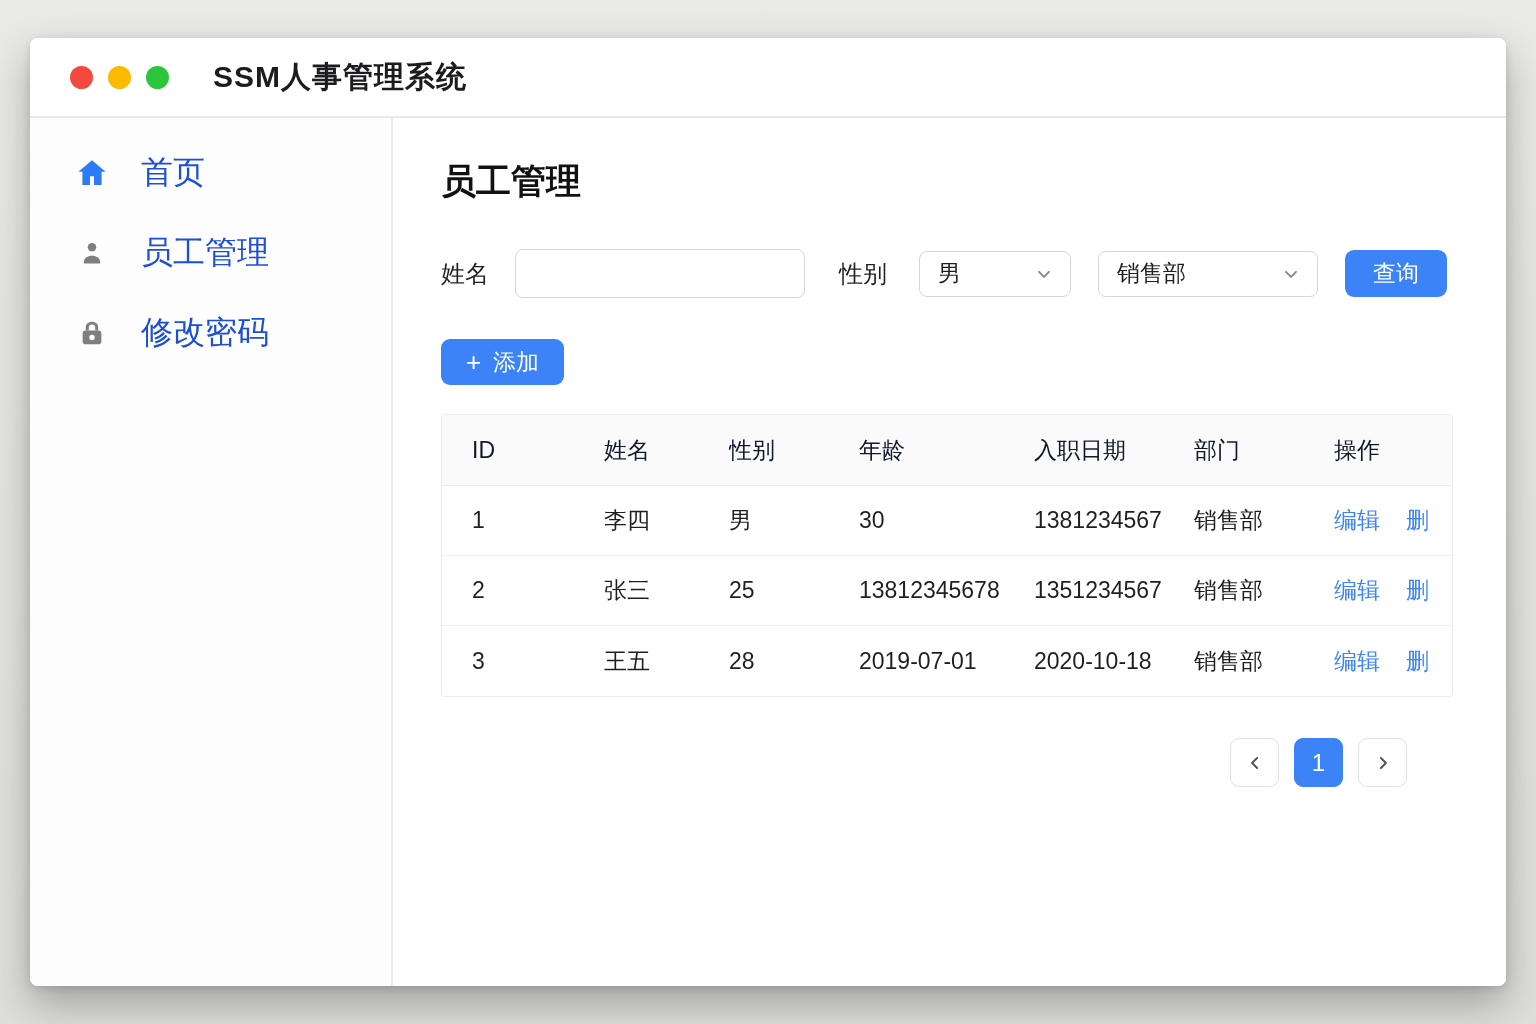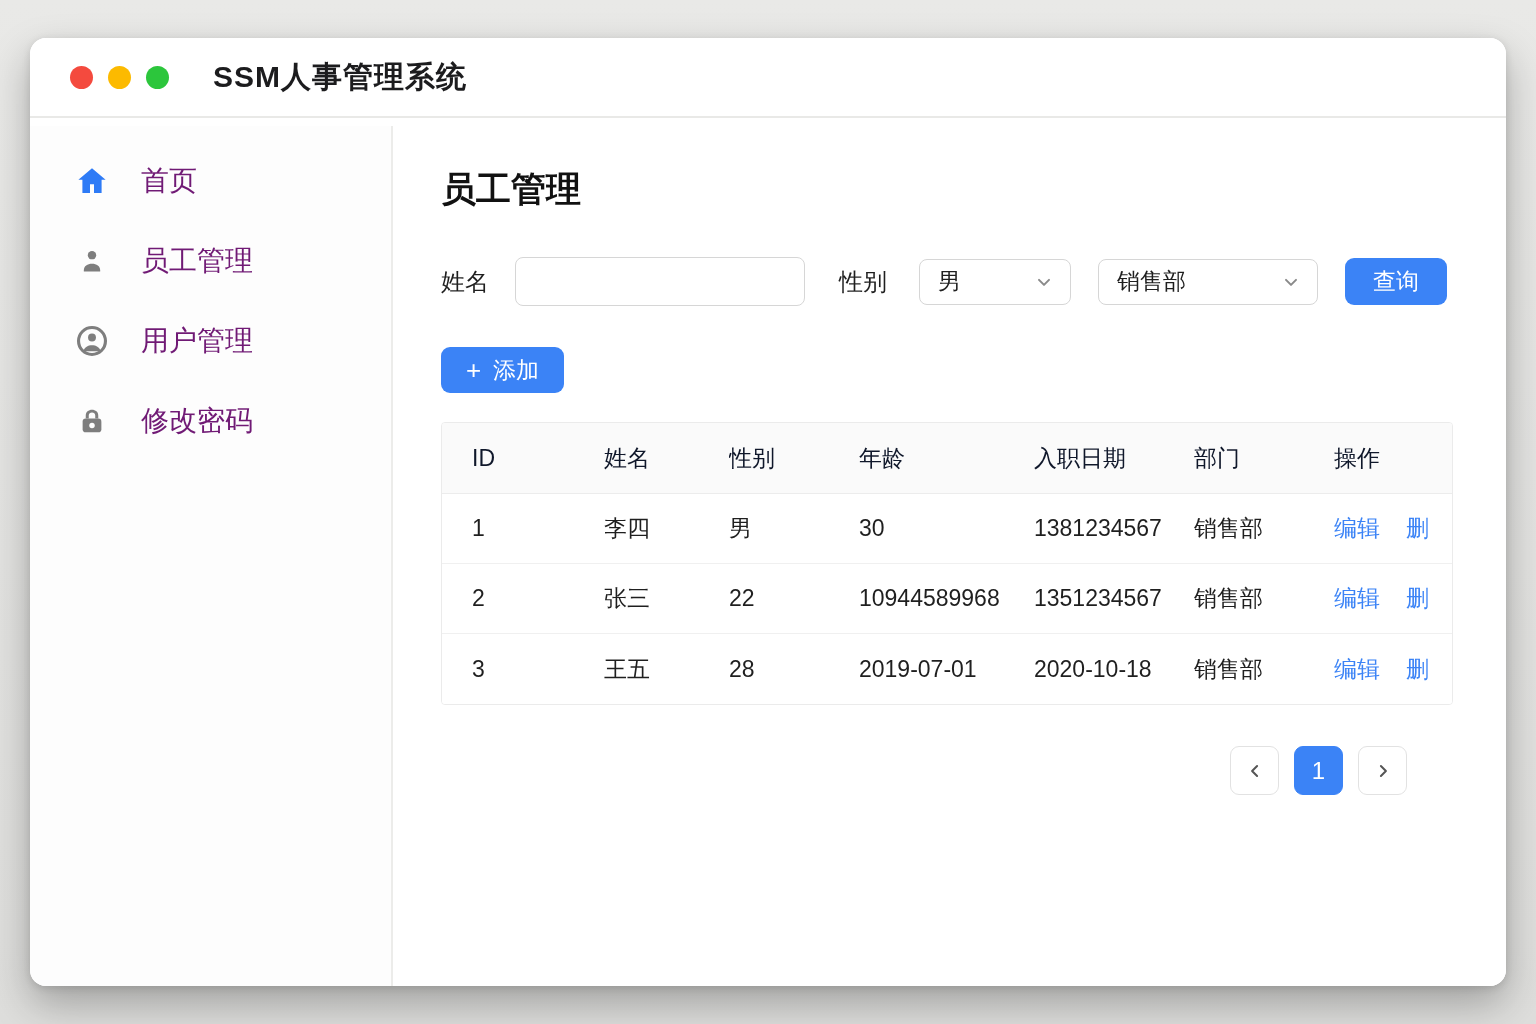--- a/index.html
+++ b/index.html
@@ -8,26 +8,25 @@
     font-family: "Liberation Sans", "DejaVu Sans", sans-serif;
     background: linear-gradient(180deg, #e9e9e7 0%, #dededc 100%);
     color: #1f1f1f;
     overflow: hidden;
   }
   .window {
     position: absolute;
     left: 30px; top: 38px;
     width: 1476px; height: 948px;
     background: #ffffff;
-    border-radius: 16px;
+    border-radius: 8px;
     box-shadow: 0 18px 40px rgba(0,0,0,0.28), 0 2px 8px rgba(0,0,0,0.12);
     overflow: hidden;
     display: flex;
     flex-direction: column;
-    gap: 8px;
   }
   
   .titlebar {
     height: 80px;
     flex: 0 0 80px;
     display: flex;
     align-items: center;
     padding-left: 40px;
     background: #ffffff;
     border-bottom: 2px solid #e9e9e7;
@@ -56,21 +55,21 @@
   .side-item {
     height: 60px;
     margin-bottom: 20px;
     display: flex;
     align-items: center;
     padding-left: 45px;
     cursor: pointer;
   }
   .side-item .icon { width: 34px; height: 34px; display: flex; align-items: center; justify-content: center; }
   .side-item .icon svg { display: block; }
-  .side-item .label { margin-left: 32px; font-size: 28px; color: #701a75; }
+  .side-item .label { margin-left: 32px; font-size: 32px; color: #1d4ed8; }
   
   .main { flex: 1; padding: 40px 56px 0 48px; background: #ffffff; }
   .page-title { font-size: 35px; font-weight: 700; color: #111; }
   .filter-row {
     margin-top: 44px;
     display: flex;
     align-items: center;
   }
   .field-label { font-size: 24px; color: #1f1f1f; }
   .name-input {
@@ -215,30 +214,20 @@
         <span class="icon">
           <svg width="28" height="28" viewBox="0 0 24 24" fill="#7e7e7e">
             <circle cx="12" cy="7" r="3.6"></circle>
             <path d="M5 20c0-3.6 3.1-5.6 7-5.6s7 2 7 5.6v1H5z"></path>
           </svg>
         </span>
         <span class="label">员工管理</span>
       </div>
       <div class="side-item">
         <span class="icon">
-          <svg width="34" height="34" viewBox="0 0 24 24" fill="none" stroke="#7e7e7e" stroke-width="2.2">
-            <circle cx="12" cy="12" r="9.5"></circle>
-            <circle cx="12" cy="9.5" r="2.8" fill="#7e7e7e" stroke="none"></circle>
-            <path d="M5.8 19.2c1-2.8 3.4-4.2 6.2-4.2s5.2 1.4 6.2 4.2" fill="#7e7e7e" stroke="none"></path>
-          </svg>
-        </span>
-        <span class="label">用户管理</span>
-      </div>
-      <div class="side-item">
-        <span class="icon">
           <svg width="30" height="30" viewBox="0 0 24 24" fill="#7e7e7e">
             <path d="M7 10V7.5C7 4.8 9.2 3 12 3s5 1.8 5 4.5V10h-2.4V7.5c0-1.4-1.1-2.3-2.6-2.3s-2.6.9-2.6 2.3V10z"></path>
             <rect x="4.5" y="10" width="15" height="11" rx="2.5"></rect>
             <circle cx="12" cy="15.5" r="2.2" fill="#fdfdfd"></circle>
           </svg>
         </span>
         <span class="label">修改密码</span>
       </div>
     </div>
 
@@ -295,22 +284,22 @@
           <div class="cell">销售部</div>
           <div class="cell actions">
             <a class="link">编辑</a>
             <a class="link">删</a>
           </div>
         </div>
 
         <div class="trow body">
           <div class="cell">2</div>
           <div class="cell">张三</div>
-          <div class="cell">22</div>
-          <div class="cell">10944589968</div>
+          <div class="cell">25</div>
+          <div class="cell">13812345678</div>
           <div class="cell">1351234567</div>
           <div class="cell">销售部</div>
           <div class="cell actions">
             <a class="link">编辑</a>
             <a class="link">删</a>
           </div>
         </div>
 
         <div class="trow body">
           <div class="cell">3</div>

